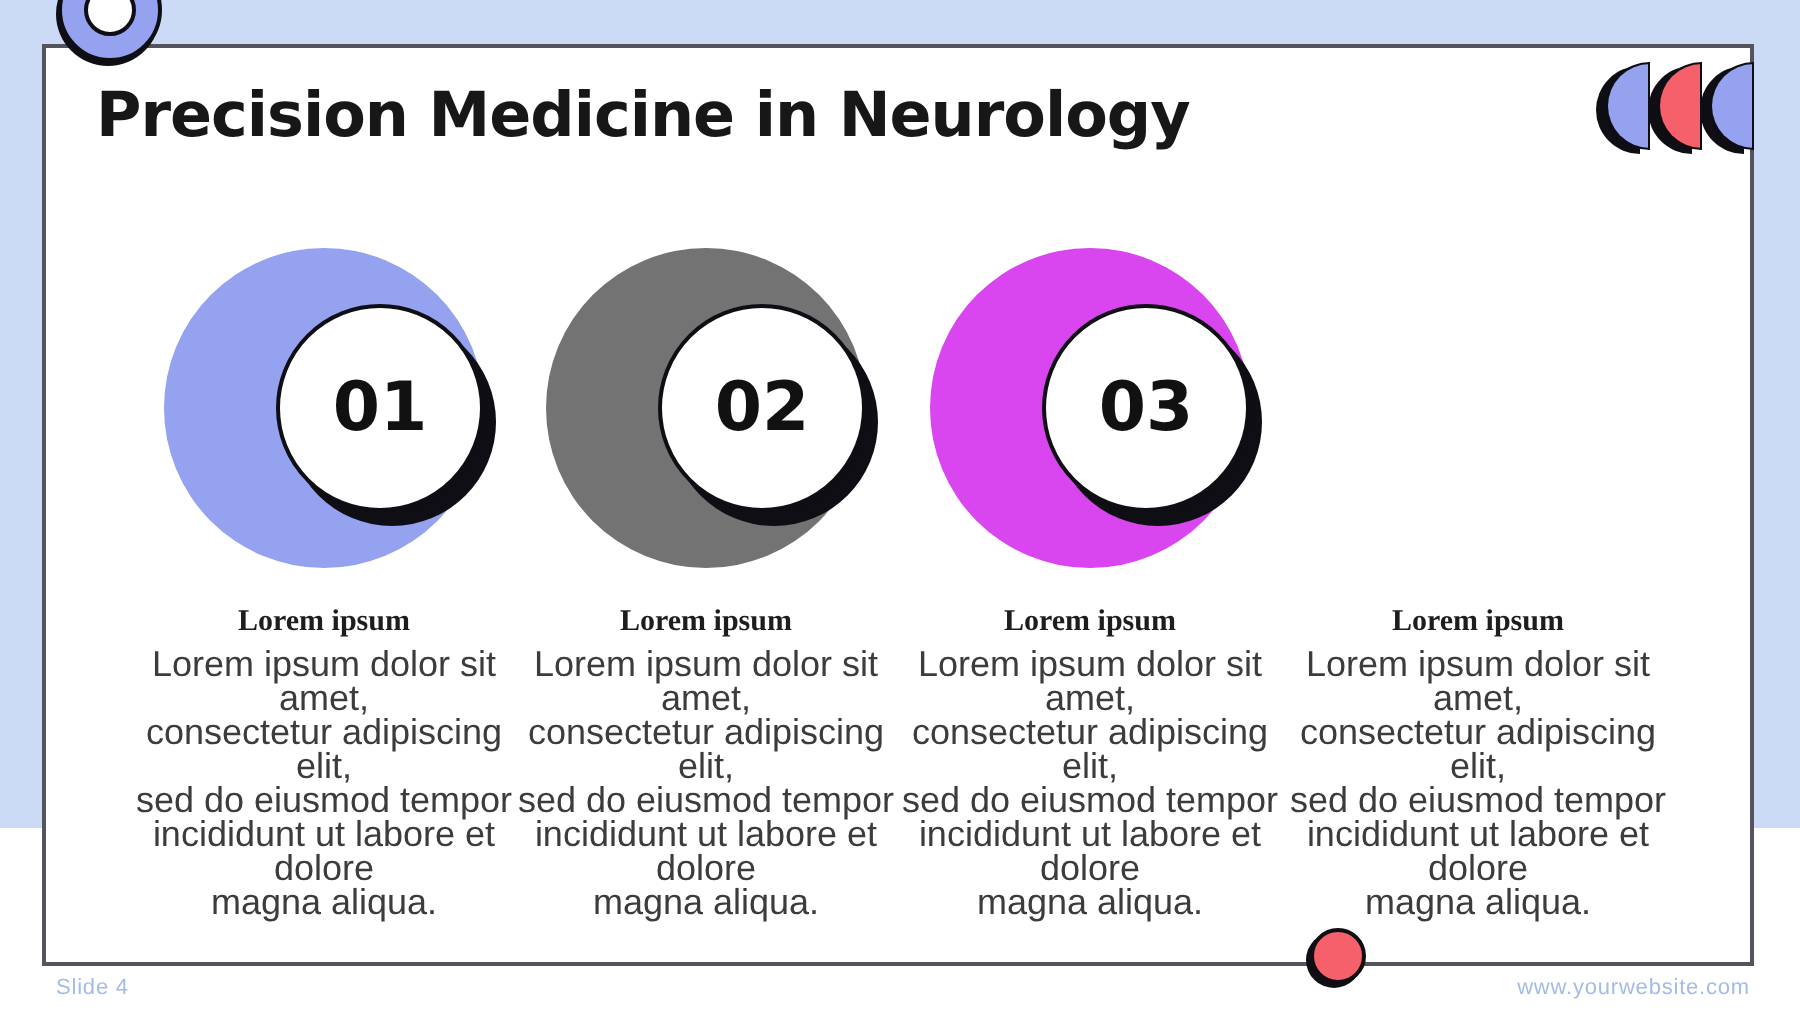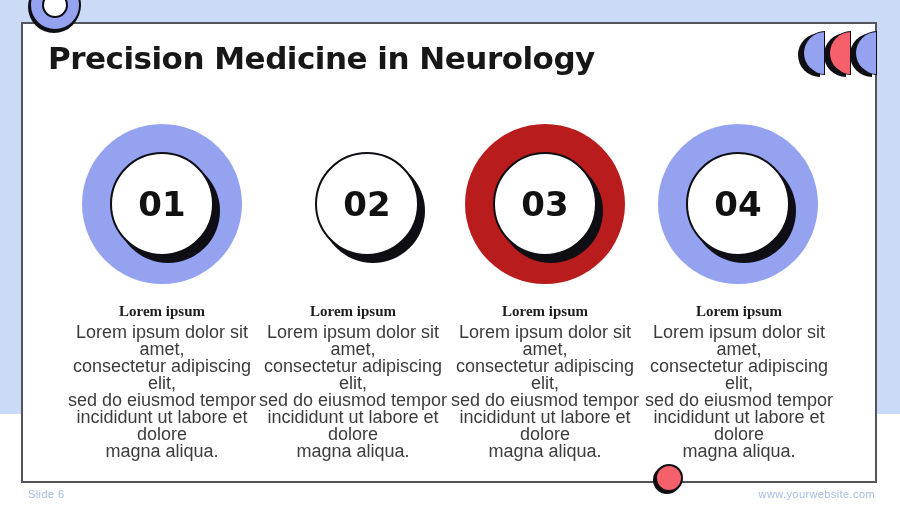--- a/index.html
+++ b/index.html
@@ -57,21 +57,21 @@
     box-shadow: -5px 2px 0 #0e0e14;
     z-index: 3;
   }
 
   
   .step-circle {
     position: absolute;
     top: 124px;
     width: 160px; height: 160px;
     border-radius: 50%;
-    display: flex; align-items: center; justify-content: center;
+    display: flex; align-items: center; justify-content: flex-end;
     z-index: 2;
   }
   .step-inner {
     width: 104px; height: 104px;
     border-radius: 50%;
     background: #ffffff;
     border: 2px solid #0e0e14;
     box-shadow: 6px 7px 0 #0e0e14;
     display: flex; align-items: center; justify-content: center;
   }
@@ -149,35 +149,30 @@
 
   <div class="dot" style="background-color: rgb(245, 96, 107);"></div>
 
   <h1 class="title" style="color: rgb(23, 23, 23);">Precision Medicine in Neurology</h1>
 
   <div class="step-circle" style="left: 82px; background-color: rgb(148, 162, 240);">
     <div class="step-inner">
       <span class="step-num">01</span>
     </div>
   </div>
-  <div class="step-circle" style="left: 287px; background-color: #ffffff;">
+  <div class="step-circle" style="left: 273px; background-color: #737373;">
     <div class="step-inner">
       <span class="step-num">02</span>
     </div>
   </div>
-  <div class="step-circle" style="left: 465px; background-color: #b91c1c;">
+  <div class="step-circle" style="left: 465px; background-color: #d946ef;">
     <div class="step-inner">
       <span class="step-num">03</span>
     </div>
   </div>
-  <div class="step-circle" style="left: 658px; background-color: rgb(148, 162, 240);">
-    <div class="step-inner">
-      <span class="step-num">04</span>
-    </div>
-  </div>
 
   <div class="step-text" style="left:62px">
     <div class="step-heading">Lorem ipsum</div>
     <div class="step-body" style="color: rgb(60, 60, 60);">Lorem ipsum dolor sit amet,
 consectetur adipiscing elit,
 sed do eiusmod tempor
 incididunt ut labore et dolore
 magna aliqua.</div>
   </div>
   <div class="step-text" style="left:253px">
@@ -198,16 +193,16 @@
   </div>
   <div class="step-text" style="left:639px">
     <div class="step-heading">Lorem ipsum</div>
     <div class="step-body" style="color: rgb(60, 60, 60);">Lorem ipsum dolor sit amet,
 consectetur adipiscing elit,
 sed do eiusmod tempor
 incididunt ut labore et dolore
 magna aliqua.</div>
   </div>
 
-  <div class="footer-left" style="color: rgb(163, 187, 232);">Slide 6</div>
+  <div class="footer-left" style="color: rgb(163, 187, 232);">Slide 4</div>
   <div class="footer-right" style="color: rgb(163, 187, 232);">www.yourwebsite.com</div>
 
 </div>
 
 </body></html>

